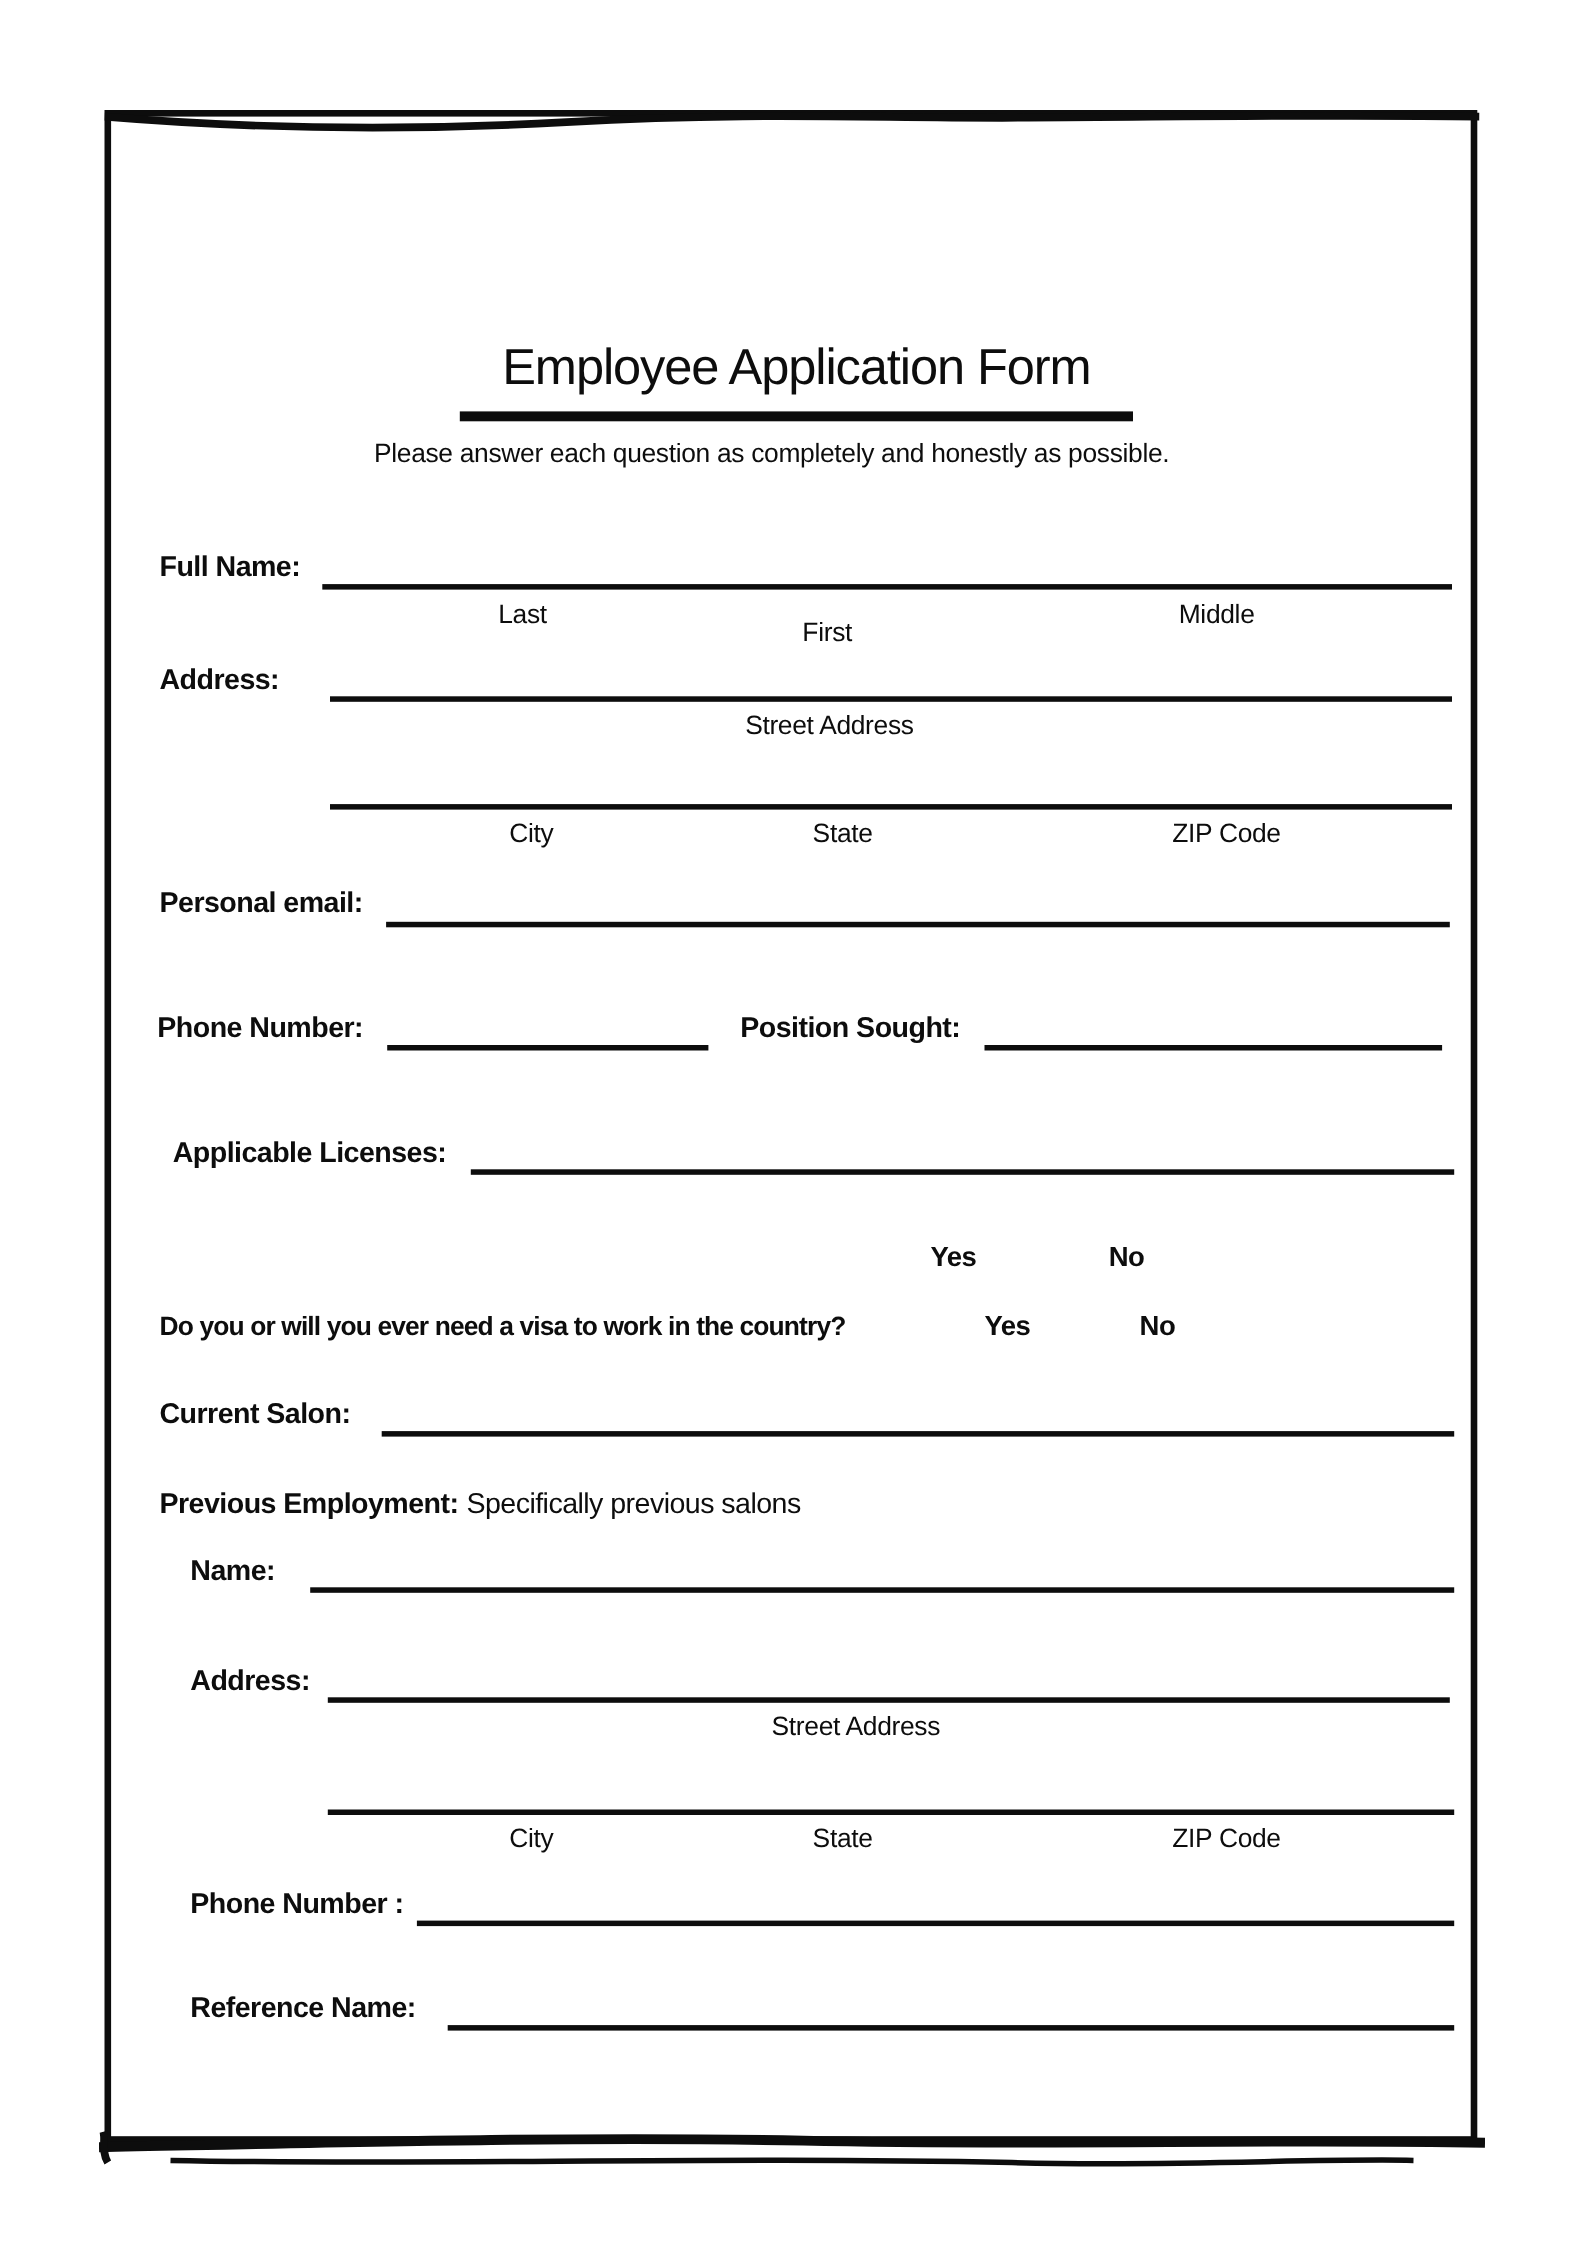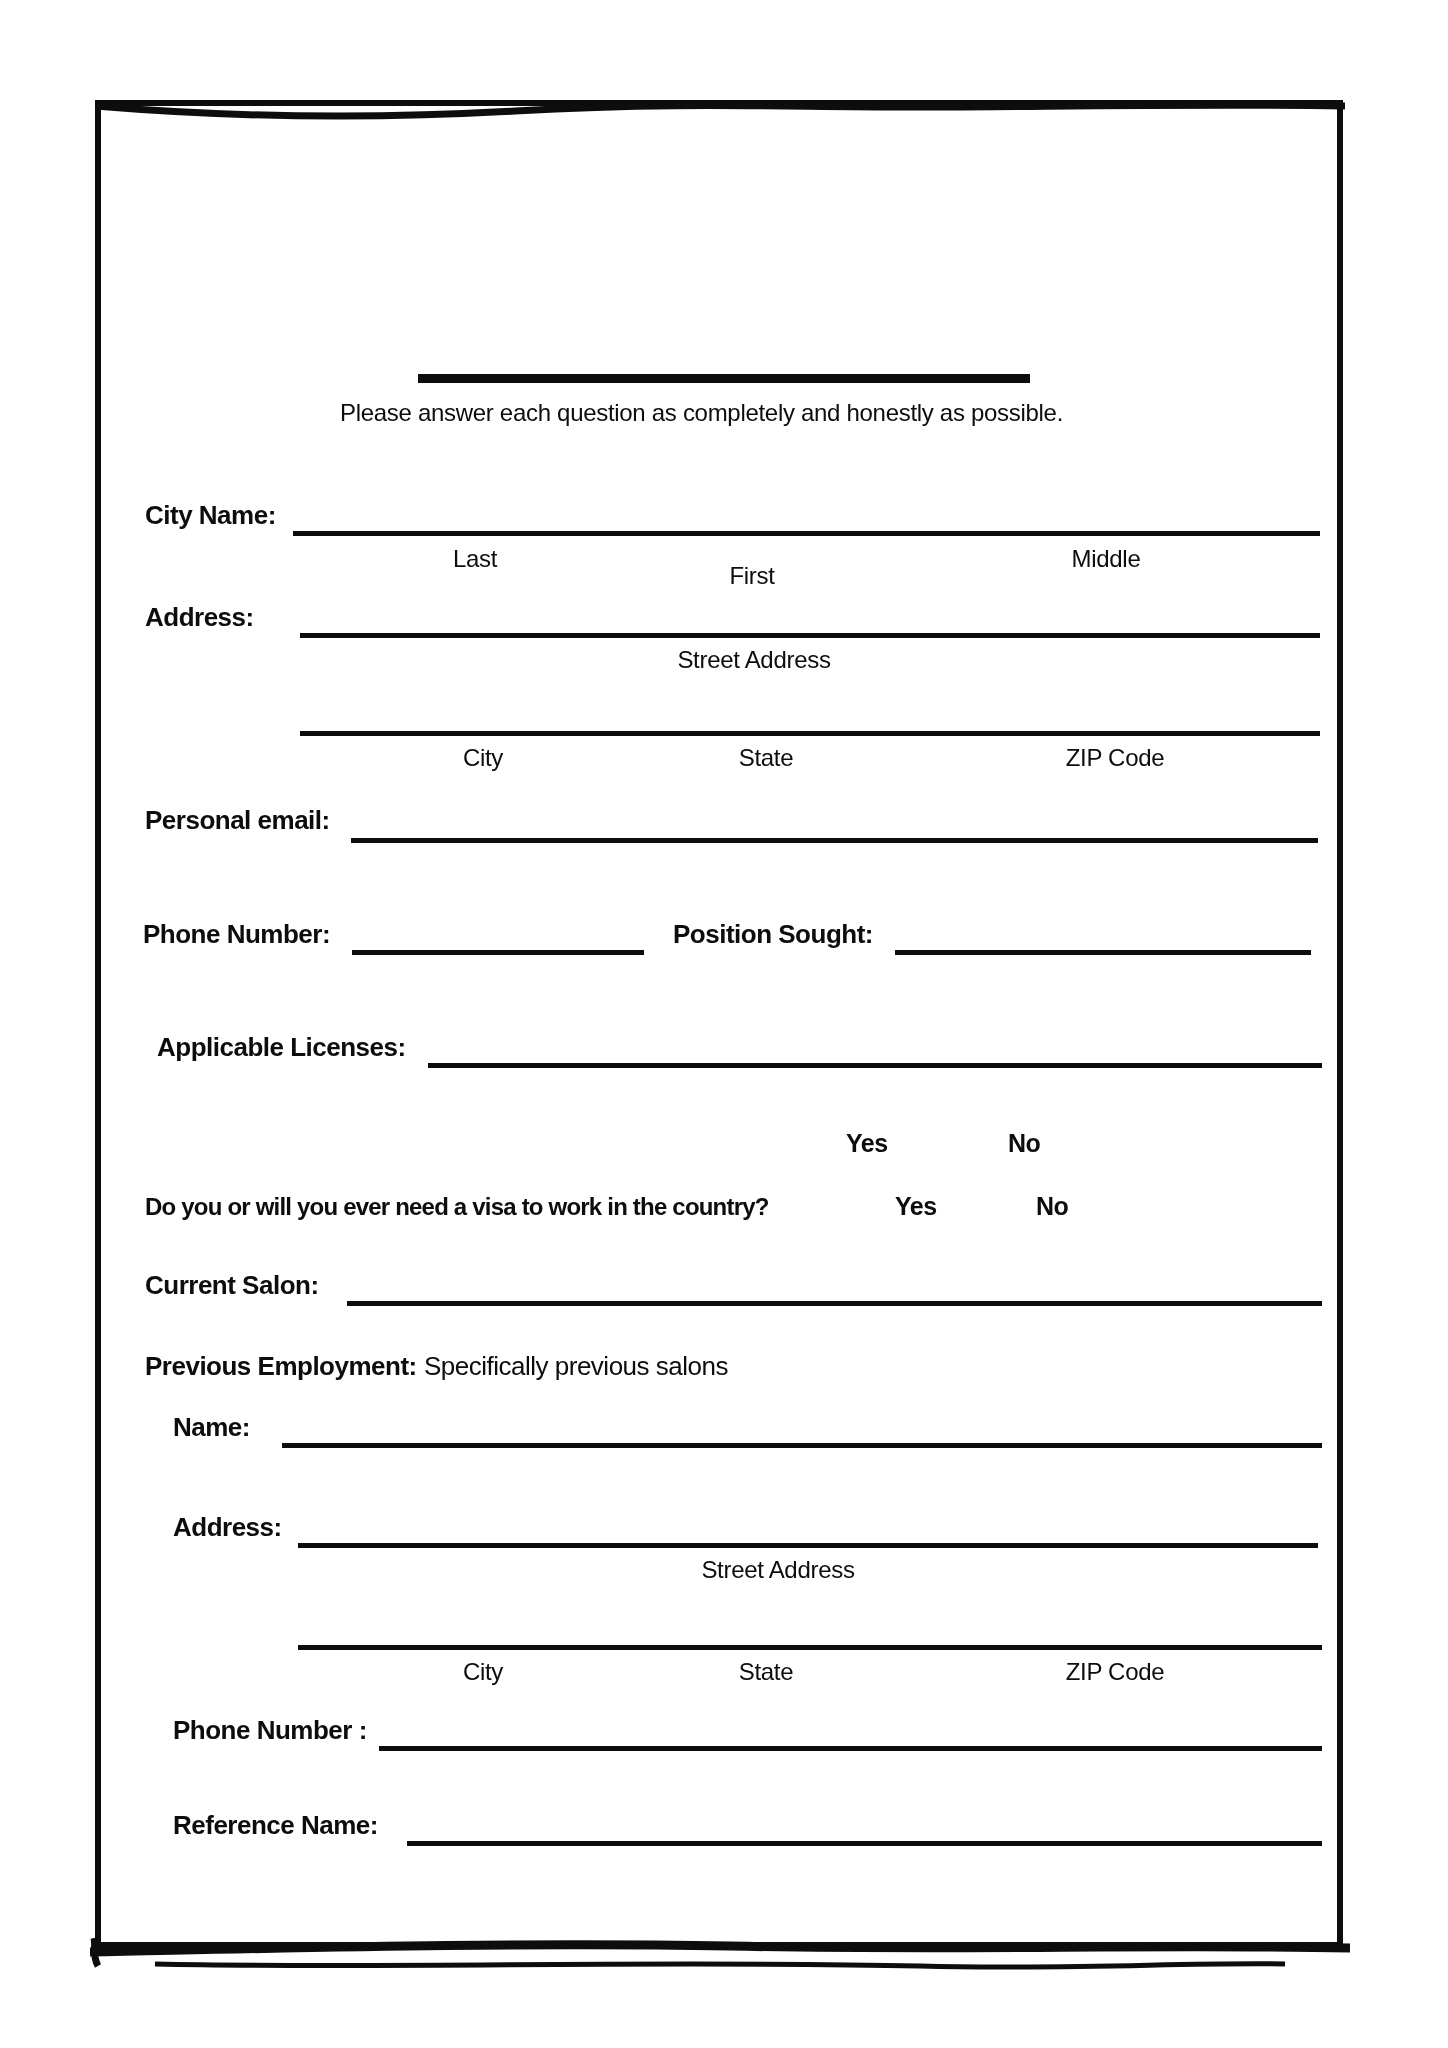--- a/index.html
+++ b/index.html
@@ -123,24 +123,25 @@
   <div class="frame"></div>
   <svg class="stroke-svg" style="left:95px; top:96px; width:1250px; height:32px;" viewBox="0 0 1250 32" preserveAspectRatio="none">
     <path d="M0,10 C120,20 260,24 420,15 C600,5 700,12 840,11 C1000,10 1120,8 1250,10" fill="none" stroke="#0d0d0d" stroke-width="7"></path>
   </svg>
   <svg class="stroke-svg" style="left:90px; top:1936px; width:1260px; height:44px;" viewBox="0 0 1260 44" preserveAspectRatio="none">
     <path d="M0,16 C200,12 420,6 640,10 C860,15 1060,8 1260,12" fill="none" stroke="#0d0d0d" stroke-width="9"></path>
     <path d="M65,28 C300,33 560,24 830,30 C980,34 1100,26 1195,28" fill="none" stroke="#0d0d0d" stroke-width="5"></path>
     <path d="M4,2 C6,10 2,20 8,30" fill="none" stroke="#0d0d0d" stroke-width="7"></path>
   </svg>
 
+  <div class="form-title">Employee Application Form</div>
   <div class="title-underline"></div>
   <div class="subtitle">Please answer each question as completely and honestly as possible.</div>
 
-  <div class="lbl" style="left:145px; top:501px;">City Name:</div>
+  <div class="lbl" style="left:145px; top:501px;">Full Name:</div>
   <div class="line" style="left:293px; top:531px; width:1027px;"></div>
   <div class="sub" style="left:475px; top:545px;">Last</div>
   <div class="sub" style="left:752px; top:562px;text-align:center;">First</div>
   <div class="sub" style="left:1106px; top:545px;">Middle</div>
 
   <div class="lbl" style="left:145px; top:603px;">Address:</div>
   <div class="line" style="left:300px; top:633px; width:1020px;"></div>
   <div class="sub" style="left:754px; top:646px;">Street Address</div>
   <div class="line" style="left:300px; top:731px; width:1020px;"></div>
   <div class="sub" style="left:483px; top:744px;">City</div>

